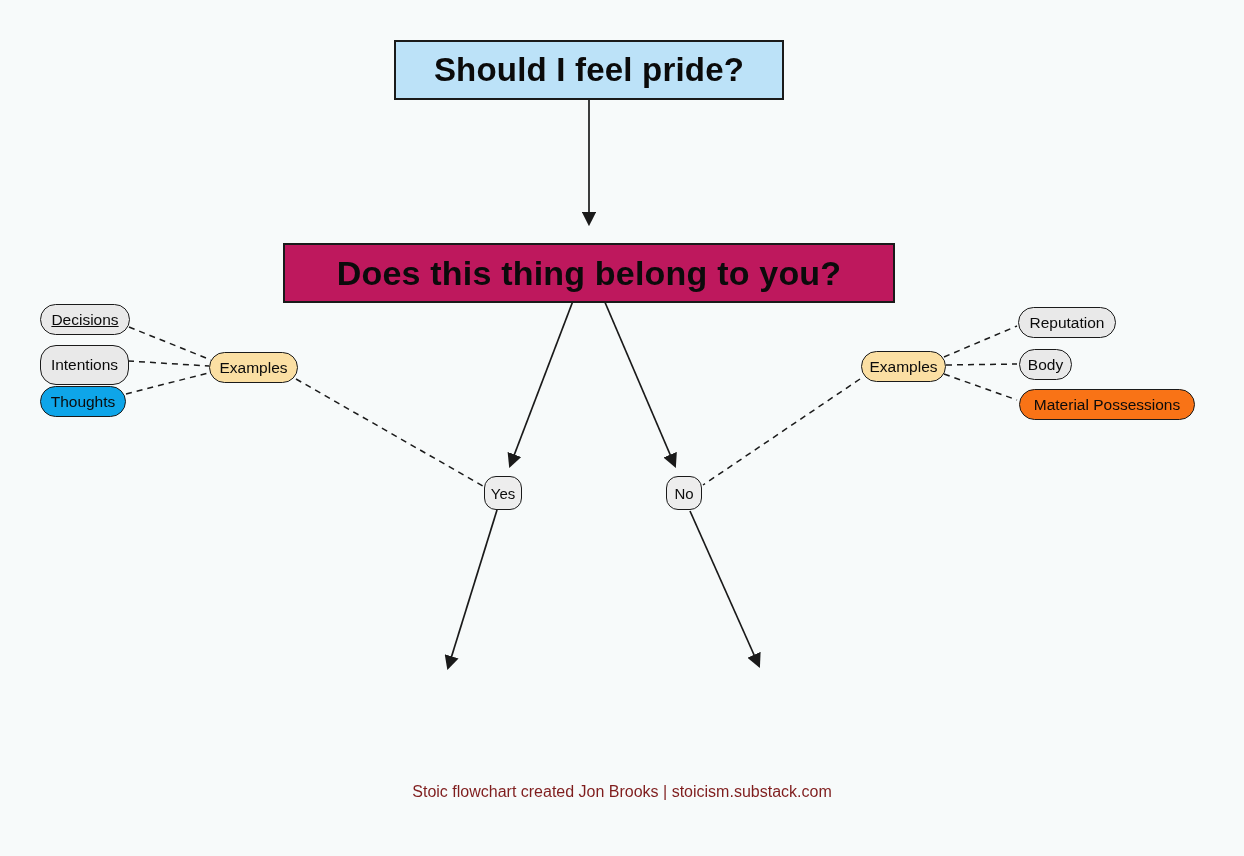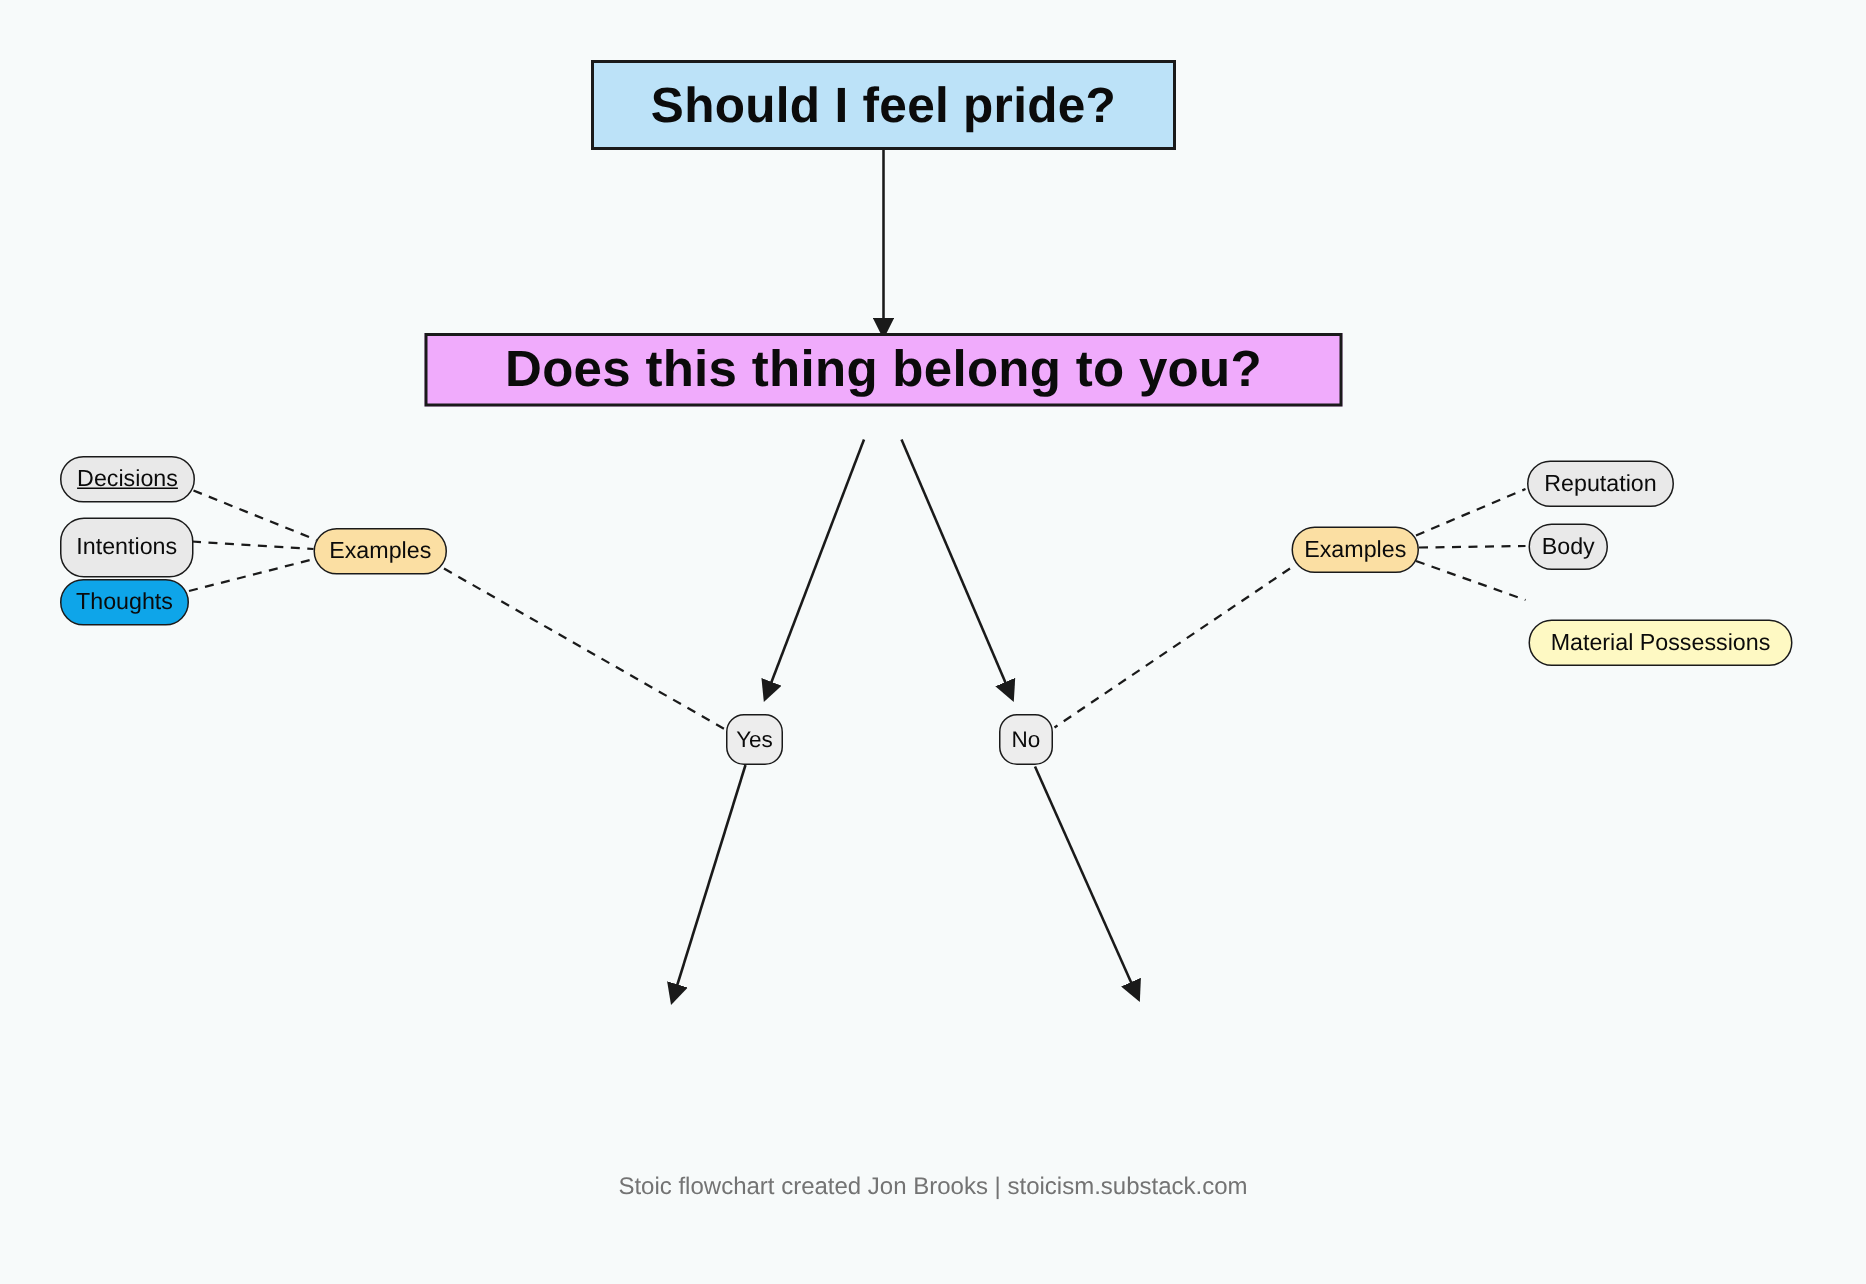--- a/index.html
+++ b/index.html
@@ -86,31 +86,31 @@
         <path d="M860 379 L703 485"></path>
         <path d="M944 357 L1017 326"></path>
         <path d="M946 365 L1017 364"></path>
         <path d="M944 374 L1017 400"></path>
       </g>
     </g>
   </svg>
 
   <div class="node headline title" style="left: 394px; top: 40px; width: 390px; height: 60px; background: rgb(188, 226, 248);">Should I feel pride?</div>
 
-  <div class="node headline question" style="left: 283px; top: 222px; width: 612px; height: 49px; background: #f0abfc;">Does this thing belong to you?</div>
+  <div class="node headline question" style="left: 283px; top: 243px; width: 612px; height: 60px; background: #be185d;">Does this thing belong to you?</div>
 
   <div class="node pill" style="left: 40px; top: 304px; width: 90px; height: 31px; background: rgb(233, 233, 233); text-decoration: underline;">Decisions</div>
   <div class="node pill" style="left: 40px; top: 345px; width: 89px; height: 40px; background: rgb(233, 233, 233);">Intentions</div>
   <div class="node pill" style="left: 40px; top: 386px; width: 86px; height: 31px; background: #0ea5e9;">Thoughts</div>
   <div class="node pill" style="left: 209px; top: 352px; width: 89px; height: 31px; background: rgb(251, 223, 163);">Examples</div>
 
   <div class="node pill" style="left: 1018px; top: 307px; width: 98px; height: 31px; background: rgb(233, 233, 233);">Reputation</div>
   <div class="node pill" style="left: 1019px; top: 349px; width: 53px; height: 31px; background: rgb(233, 233, 233);">Body</div>
-  <div class="node pill" style="left: 1019px; top: 389px; width: 176px; height: 31px; background: #fef9c3; margin-top: 24px;">Material Possessions</div>
+  <div class="node pill" style="left: 1019px; top: 389px; width: 176px; height: 31px; background: #f97316;">Material Possessions</div>
   <div class="node pill" style="left: 861px; top: 351px; width: 85px; height: 31px; background: rgb(251, 223, 163);">Examples</div>
 
   <div class="node decision" style="left: 484px; top: 476px; width: 38px; height: 34px; background: rgb(237, 237, 237);">Yes</div>
   <div class="node decision" style="left: 666px; top: 476px; width: 36px; height: 34px; background: rgb(237, 237, 237);">No</div>
 
 
-  <div class="footer" style="color: #737373;">Stoic flowchart created Jon Brooks | stoicism.substack.com</div>
+  <div class="footer" style="color: #7f1d1d;">Stoic flowchart created Jon Brooks | stoicism.substack.com</div>
 
 </div>
 
 </body></html>

